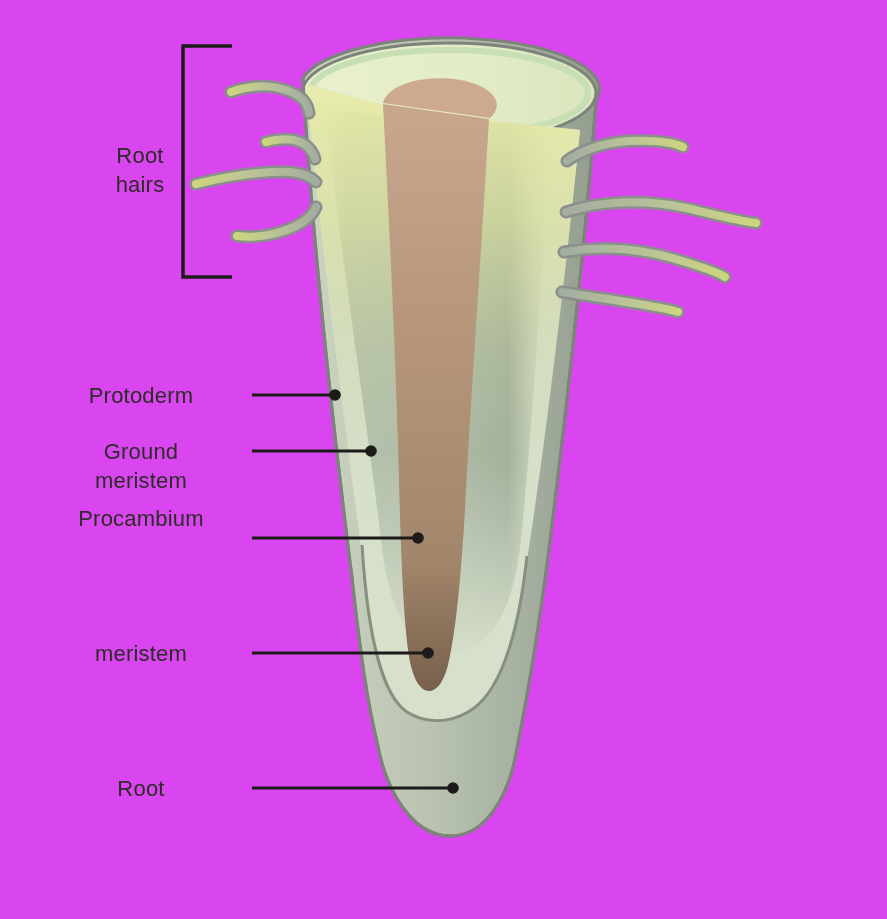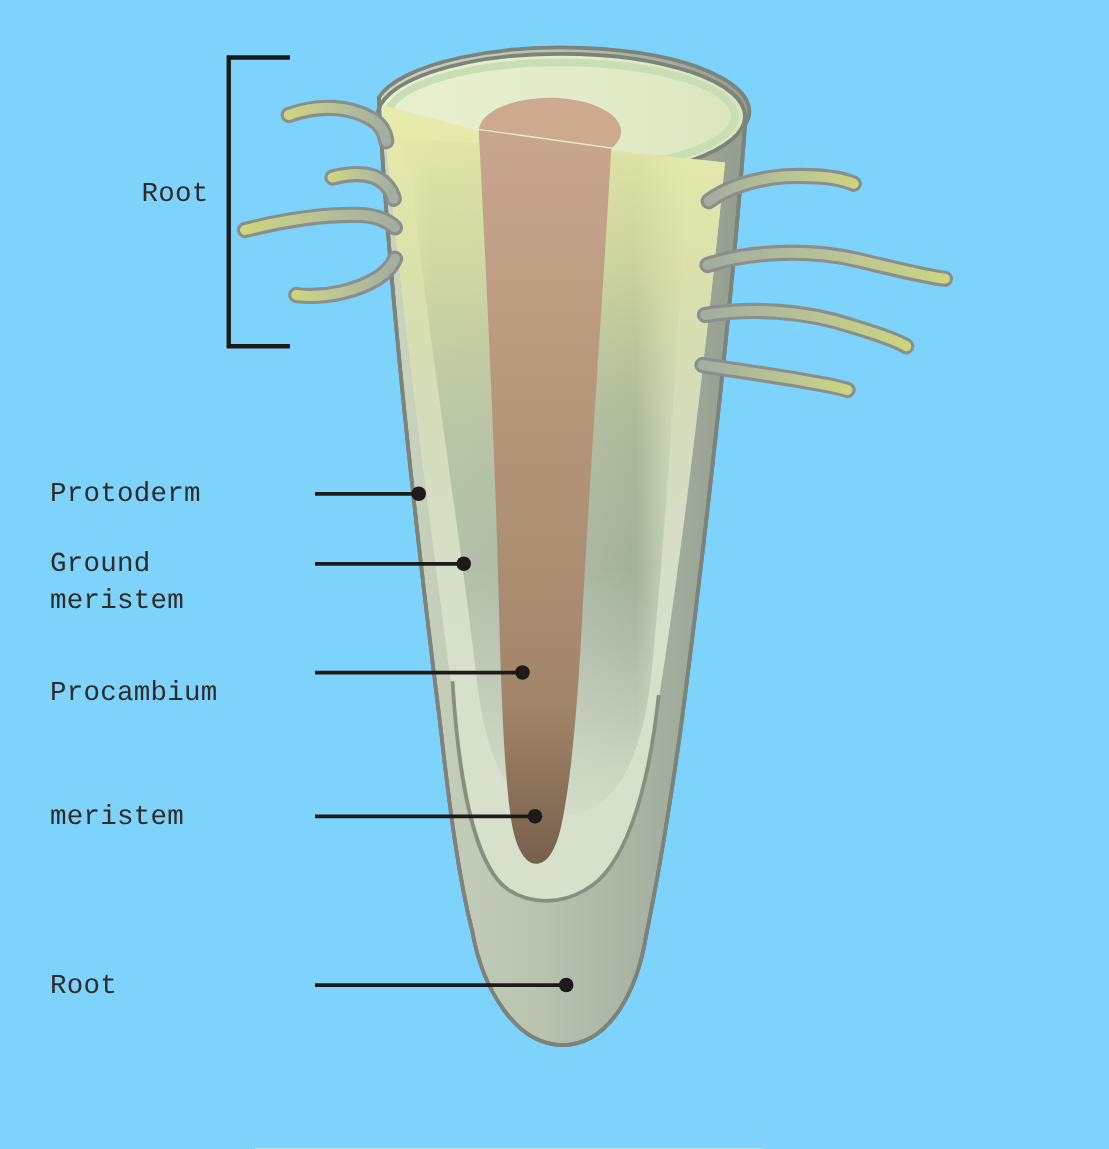--- a/index.html
+++ b/index.html
@@ -1,32 +1,32 @@
 <!DOCTYPE html>
 <html><head>
 <meta charset="utf-8">
 <style>
   html,body{margin:0;padding:0;background:#ffffff;}
   .stage{
     position:relative;
     width:887px;height:919px;
-    background:#7dd3fc;
+    background:#d946ef;
     overflow:hidden;
-    font-family:Liberation Mono, monospace;
+    font-family:Liberation Sans, sans-serif;
   }
   .stage svg{position:absolute;left:0;top:0;}
   .lbl{
     position:absolute;
     font-size:22px;
     line-height:29px;
     color:#2e2b28;
     letter-spacing:0.2px;
     white-space:nowrap;
   }
-  .lbl.right{text-align:left;}
+  .lbl.right{text-align:center;}
   .lbl.center{text-align:center;}
   .hair-o{fill:none;stroke:#8a8f8c;stroke-width:13;stroke-linecap:round;}
   .hair-i{fill:none;stroke-width:8;stroke-linecap:round;}
   .leader{stroke-width:3;}
 </style>
 </head>
 <body>
 
 <div class="stage">
 
@@ -179,32 +179,33 @@
       <line class="leader" x1="252" y1="653" x2="424" y2="653" stroke="#1d1b19"></line>
       <circle cx="428" cy="653" r="5.8" fill="#1d1b19"></circle>
 
       <line class="leader" x1="252" y1="788" x2="449" y2="788" stroke="#1d1b19"></line>
       <circle cx="453" cy="788" r="5.8" fill="#1d1b19"></circle>
     </g>
   </svg>
 
   <div class="lbl center" style="left:70px;top:141px;width:140px;">
     <div>Root</div>
+    <div>hairs</div>
   </div>
 
   <div class="lbl right" style="left:40px;top:381px;width:202px;">
     <div>Protoderm</div>
   </div>
 
   <div class="lbl right" style="left:40px;top:437px;width:202px;">
     <div>Ground</div>
     <div>meristem</div>
   </div>
 
-  <div class="lbl right" style="left:40px;top:540px;width:202px;">
+  <div class="lbl right" style="left:40px;top:504px;width:202px;">
     <div>Procambium</div>
   </div>
 
   <div class="lbl right" style="left:40px;top:639px;width:202px;">
     <div>meristem</div>
   </div>
 
   <div class="lbl right" style="left:40px;top:774px;width:202px;">
     <div>Root</div>
   </div>

